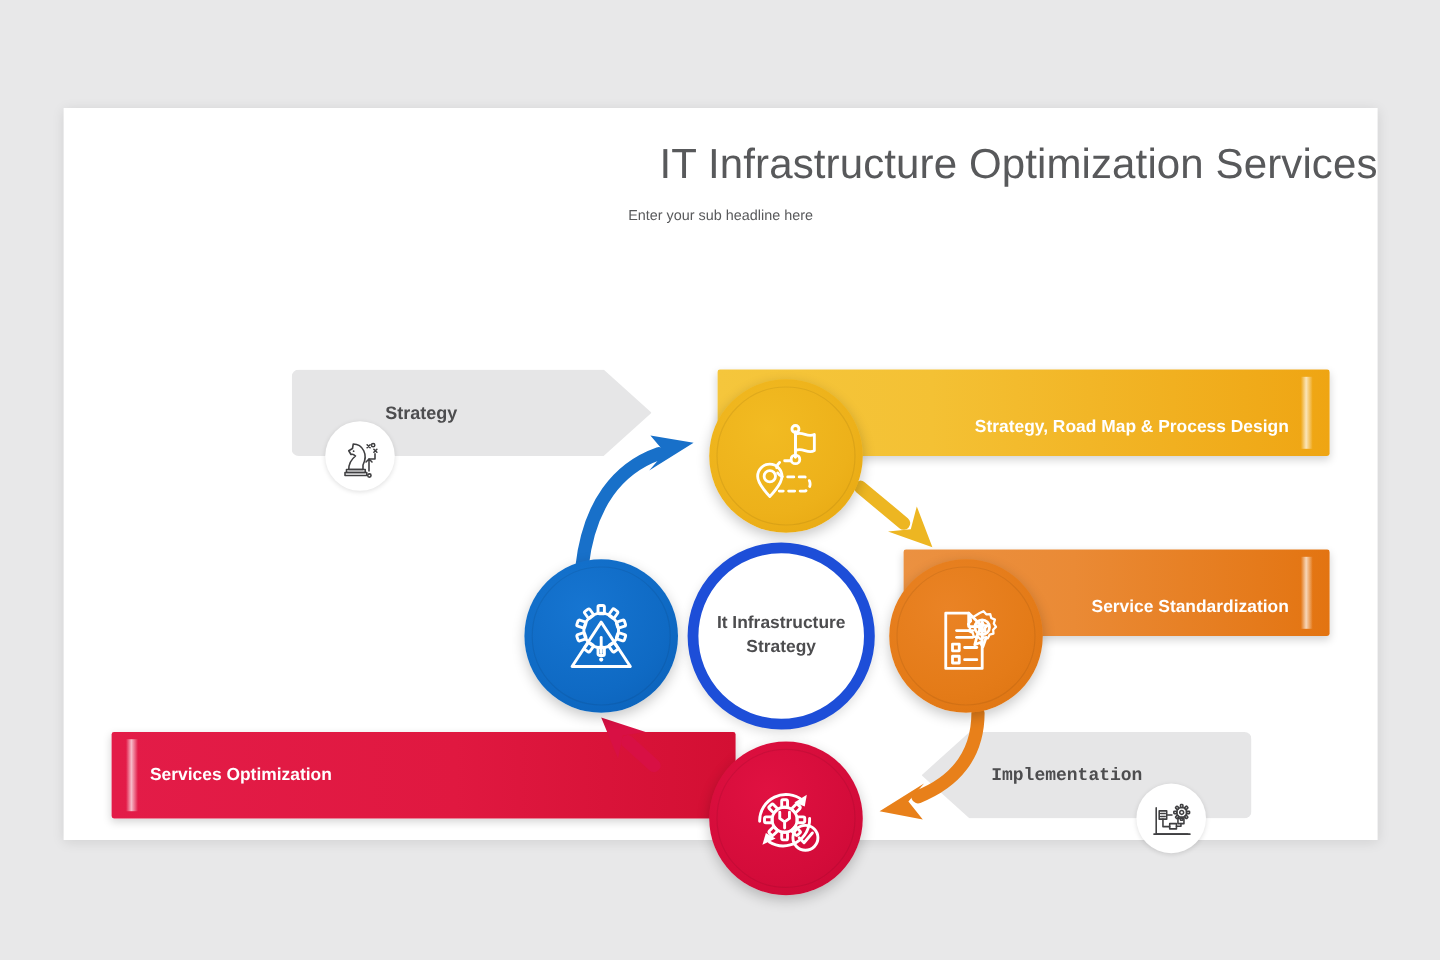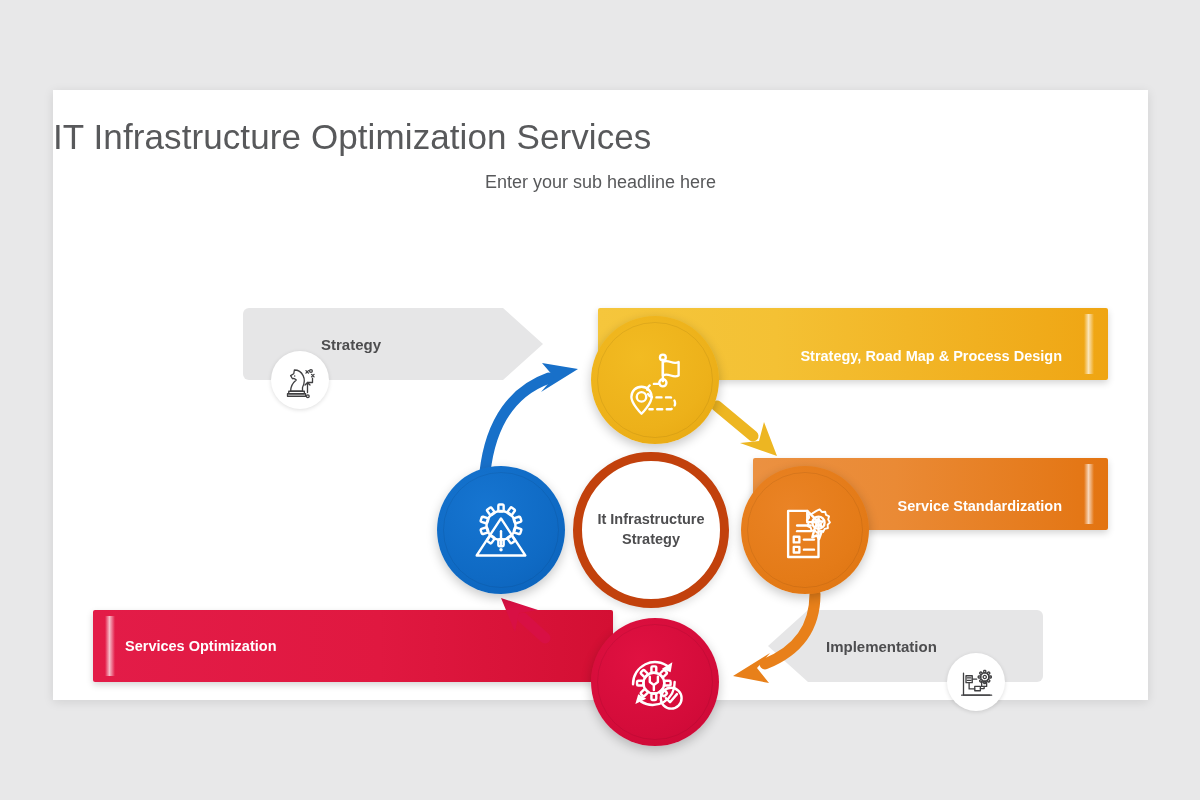--- a/index.html
+++ b/index.html
@@ -24,33 +24,33 @@
     height: 610px;
     background: #ffffff;
     box-shadow: 0 2px 10px rgba(0,0,0,0.10);
   }
 
   
   #title {
     position: absolute;
     left: 0; top: 27px;
     width: 1095px;
-    text-align: left;
+    text-align: right;
     font-size: 35px;
     font-weight: 400;
     color: #58595b;
     letter-spacing: 0.1px;
     white-space: nowrap;
   }
   #subtitle {
     position: absolute;
     left: 0; top: 82px;
     width: 1095px;
     text-align: center;
-    font-size: 18px;
+    font-size: 12px;
     font-weight: 400;
     color: #58595b;
   }
 
   
   .layer { position: absolute; left: 0; top: 0; width: 1030px; height: 610px; }
   .lay-bars    { z-index: 2; }
   .lay-arrows  { z-index: 3; }
   .lay-circles { z-index: 4; }
   .lay-center  { z-index: 5; }
@@ -81,21 +81,21 @@
     width: 10px;
     background: linear-gradient(to right,
         rgba(255,255,255,0.0) 0%,
         rgba(255,255,255,0.70) 45%,
         rgba(255,255,255,0.0) 100%);
     z-index: 1;
   }
 
   
   .bar.right { justify-content: flex-end; }
-  .bar.right .bar-label { padding-right: 46px; margin-top: 24px; }
+  .bar.right .bar-label { padding-right: 34px; margin-top: 24px; }
   .bar.right .gloss { right: 14px; }
 
   
   .bar.left { justify-content: flex-start; }
   .bar.left .bar-label { padding-left: 32px; }
   .bar.left .gloss { left: 12px; }
 
   #bar-yellow {
     left: 545px; top: 218px; width: 510px;
     background: linear-gradient(to right, #f5c63c 0%, #f4c134 35%, #efa513 100%);
@@ -134,21 +134,21 @@
     border-radius: 6px 0 0 6px;
     justify-content: flex-start;
   }
   #chev-strategy .chev-label { padding-left: 78px; }
   #chev-impl {
     left: 715px; top: 520px; width: 275px;
     clip-path: polygon(40px 0, 100% 0, 100% 100%, 40px 100%, 0 50%);
     border-radius: 0 6px 6px 0;
     justify-content: flex-start;
   }
-  #chev-impl .chev-label { padding-left: 58px; }
+  #chev-impl .chev-label { padding-left: 58px; font-family: Liberation Mono, monospace; }
 
   
   .chev-badge {
     position: absolute;
     width: 58px; height: 58px;
     border-radius: 50%;
     background: #ffffff;
     box-shadow: 0 1px 4px rgba(0,0,0,0.13);
     display: flex; align-items: center; justify-content: center;
     z-index: 6;
@@ -188,21 +188,21 @@
     background: radial-gradient(circle at 38% 32%, #e01141 0%, #d40c3a 60%, #c90835 100%);
   }
 
   
   #hub {
     position: absolute;
     left: 520px; top: 362px;
     width: 156px; height: 156px;
     border-radius: 50%;
     background: #ffffff;
-    border: 9px solid #c2410c;
+    border: 9px solid #1d4ed8;
     box-sizing: border-box;
     display: flex; align-items: center; justify-content: center;
     box-shadow: 0 3px 9px rgba(0,0,0,0.13);
   }
   #hub-text {
     font-size: 14.5px;
     font-weight: bold;
     color: #4d4d4f;
     text-align: center;
     line-height: 1.35;

